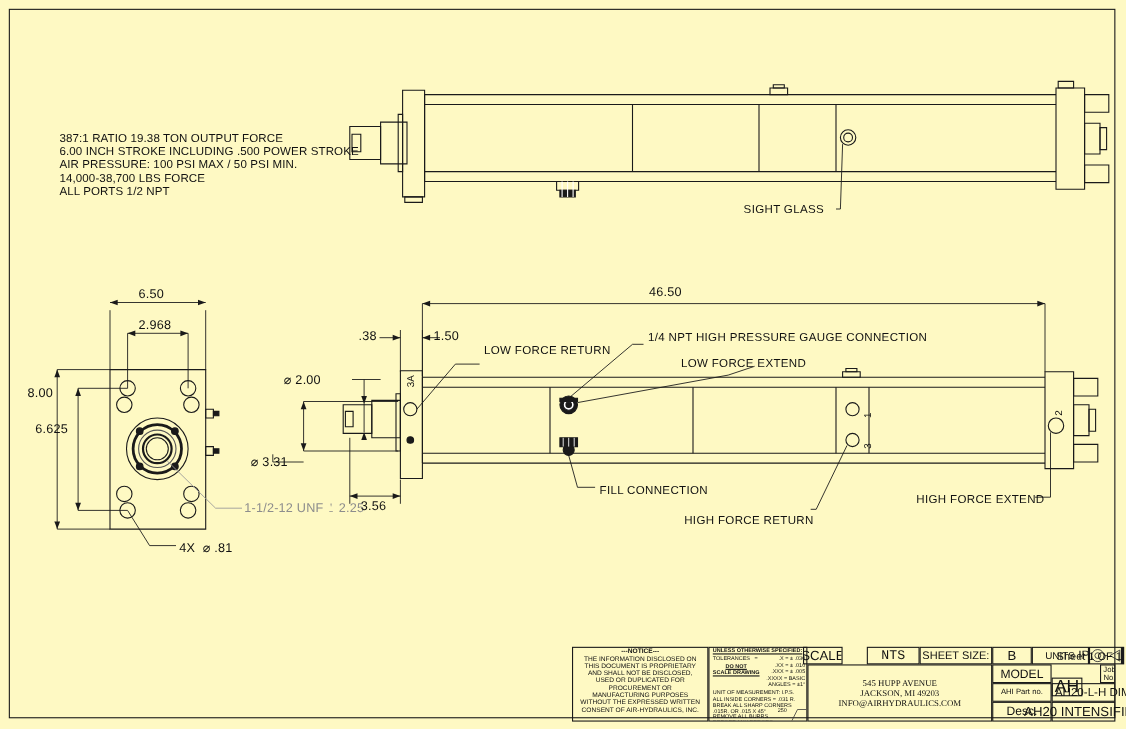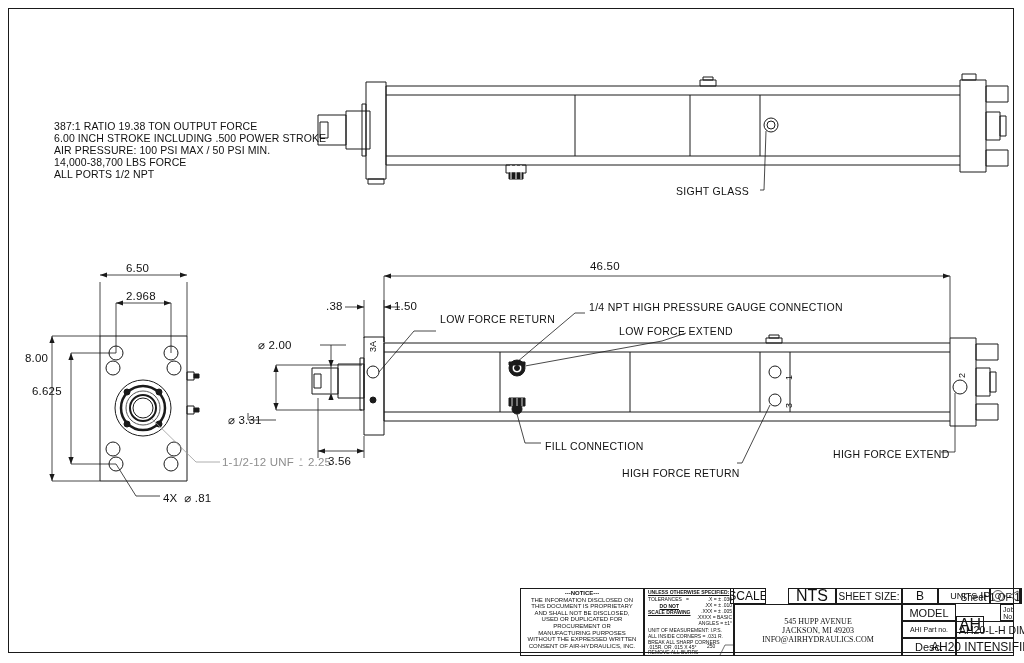--- a/index.html
+++ b/index.html
@@ -1,18 +1,18 @@
 <!DOCTYPE html>
 <html><head>
 <meta charset="utf-8">
 <style>
   html,body{margin:0;padding:0;background:#c8c8c8;}
   body{font-family:"Liberation Sans",sans-serif;}
   #sheet{
-    position:relative;width:1024px;height:663px;background:#ffffff;
+    position:relative;width:1024px;height:663px;background:#fef9c3;
     overflow:hidden;
   }
   #border{
     position:absolute;left:8px;top:8px;width:1006px;height:645px;
     border:1px solid #1a1a1a;box-sizing:border-box;
   }
   .txt{position:absolute;white-space:pre;color:#111;font-family:"Liberation Sans",sans-serif;}
   .note{font-size:10.5px;line-height:12.4px;letter-spacing:.1px;}
   .dim{font-size:11.5px;letter-spacing:.2px;}
   .lead{font-size:10.5px;letter-spacing:.3px;}
@@ -292,21 +292,21 @@
         <div class="nano txt" style="left:1px;top:61px;">REMOVE ALL BURRS</div>
         <div class="nano txt" style="left:1px;top:66px;">REPORT ANY ERRORS</div>
         <div class="nano txt" style="left:60px;top:55px;">250</div>
         <svg width="90" height="68" stroke="#333" fill="none" stroke-width="0.7">
           <path d="M72 68 L78 56 L86 56"></path>
         </svg>
       </div>
     </div>
 
     <div class="tbcell" style="left:210px;top:0;width:36px;height:16px;font-size:12px;text-align:center;">SCALE</div>
-    <div class="tbcell" style="left:268px;top:0;width:48px;height:16px;font-size:16px;">NTS</div>
+    <div class="tbcell" style="left:268px;top:0;width:48px;height:16px;font-size:12px;font-family:Liberation Mono, monospace;">NTS</div>
     <div class="tbcell" style="left:316px;top:0;width:66px;height:16px;font-size:10px;">SHEET SIZE:</div>
     <div class="tbcell" style="left:382px;top:0;width:36px;height:16px;font-size:12px;">B</div>
     <div class="tbcell" style="left:418px;top:0;width:52px;height:16px;font-size:9px;gap:3px;padding-left:20px;">
       <span>UNITS</span>
       <span style="font-size:11px;">IPS</span>
     </div>
     <div class="tbcell" style="left:470px;top:0;width:30px;height:16px;">
       <svg width="28" height="14" viewBox="0 0 28 14" stroke="#333" fill="none" stroke-width="0.8">
         <circle cx="7" cy="7" r="5.5"></circle>
           <circle cx="7" cy="7" r="2.6"></circle>

